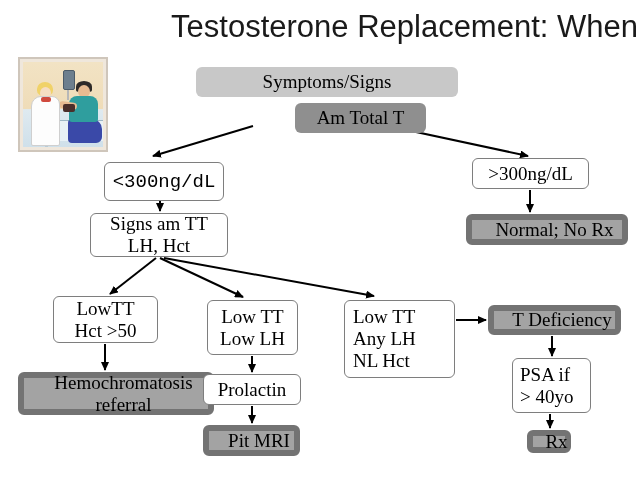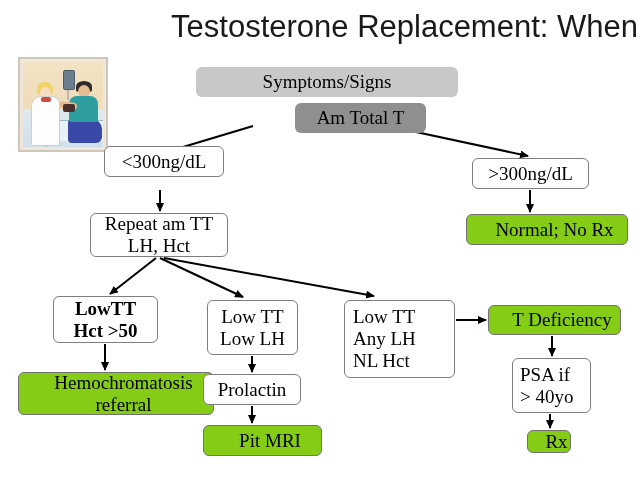--- a/index.html
+++ b/index.html
@@ -116,22 +116,22 @@
     color: #000000;
     white-space: pre-line;
     padding: 0 2px;
     border-radius: 6px;
   }
   .white-box {
     background: #ffffff;
     border: 1px solid #7e7e7e;
   }
   .gray-box {
-    background: #84cc16;
-    border: 1px solid #737373;
+    background: #a3a3a3;
+    border: 6px solid #737373;
     padding-left: 17px;
   }
   .lightgray-plain {
     background: #c8c8c8;
     border: none;
   }
   .darkgray-plain {
     background: #8f8f8f;
     border: none;
     margin-left: 40px;
@@ -206,46 +206,46 @@
       <line x1="552" y1="336" x2="552" y2="356"></line>
 
       <line x1="550" y1="414" x2="550" y2="428"></line>
     </g>
   </svg>
 
   <div class="node lightgray-plain" style="left:196px; top:67px; width:262px; height:30px;">Symptoms/Signs</div>
 
   <div class="node darkgray-plain" style="left:255px; top:103px; width:131px; height:30px;">Am Total T</div>
 
-  <div class="node white-box" style="left:104px; top:146px; width:120px; height:31px;">&lt;300ng/dL</div>
+  <div class="node white-box" style="left:104px; top:162px; width:120px; height:39px;font-family:Liberation Mono, monospace;">&lt;300ng/dL</div>
 
   <div class="node white-box" style="left:472px; top:158px; width:117px; height:31px;text-align:center;">&gt;300ng/dL</div>
 
-  <div class="node white-box" style="left:90px; top:213px; width:138px; height:44px;">Repeat am TT
+  <div class="node white-box" style="left:90px; top:213px; width:138px; height:44px;">Signs am TT
 LH, Hct</div>
 
   <div class="node gray-box" style="left:466px; top:214px; width:162px; height:31px;">Normal; No Rx</div>
 
-  <div class="node white-box" style="left:53px; top:296px; width:105px; height:47px;font-weight:bold;">LowTT
+  <div class="node white-box" style="left:53px; top:296px; width:105px; height:47px;">LowTT
 Hct &gt;50</div>
 
   <div class="node white-box" style="left:207px; top:300px; width:91px; height:55px;">Low TT
 Low LH</div>
 
   <div class="node white-box" style="left:344px; top:300px; width:111px; height:78px; justify-content:flex-start; padding-left:8px; text-align:left;">Low TT
 Any LH
 NL Hct</div>
 
   <div class="node gray-box" style="left:488px; top:305px; width:133px; height:30px;">T Deficiency</div>
 
   <div class="node gray-box" style="left:18px; top:372px; width:196px; height:43px;">Hemochromatosis
 referral</div>
 
   <div class="node white-box" style="left:203px; top:374px; width:98px; height:31px;">Prolactin</div>
 
   <div class="node white-box" style="left:512px; top:358px; width:79px; height:55px; justify-content:flex-start; padding-left:7px; text-align:left;">PSA if
 &gt; 40yo</div>
 
-  <div class="node gray-box" style="left:203px; top:425px; width:119px; height:31px;">Pit MRI</div>
+  <div class="node gray-box" style="left:203px; top:425px; width:97px; height:31px;">Pit MRI</div>
 
   <div class="node gray-box" style="left:527px; top:430px; width:44px; height:23px;">Rx</div>
 
 </div>
 
 </body></html>

